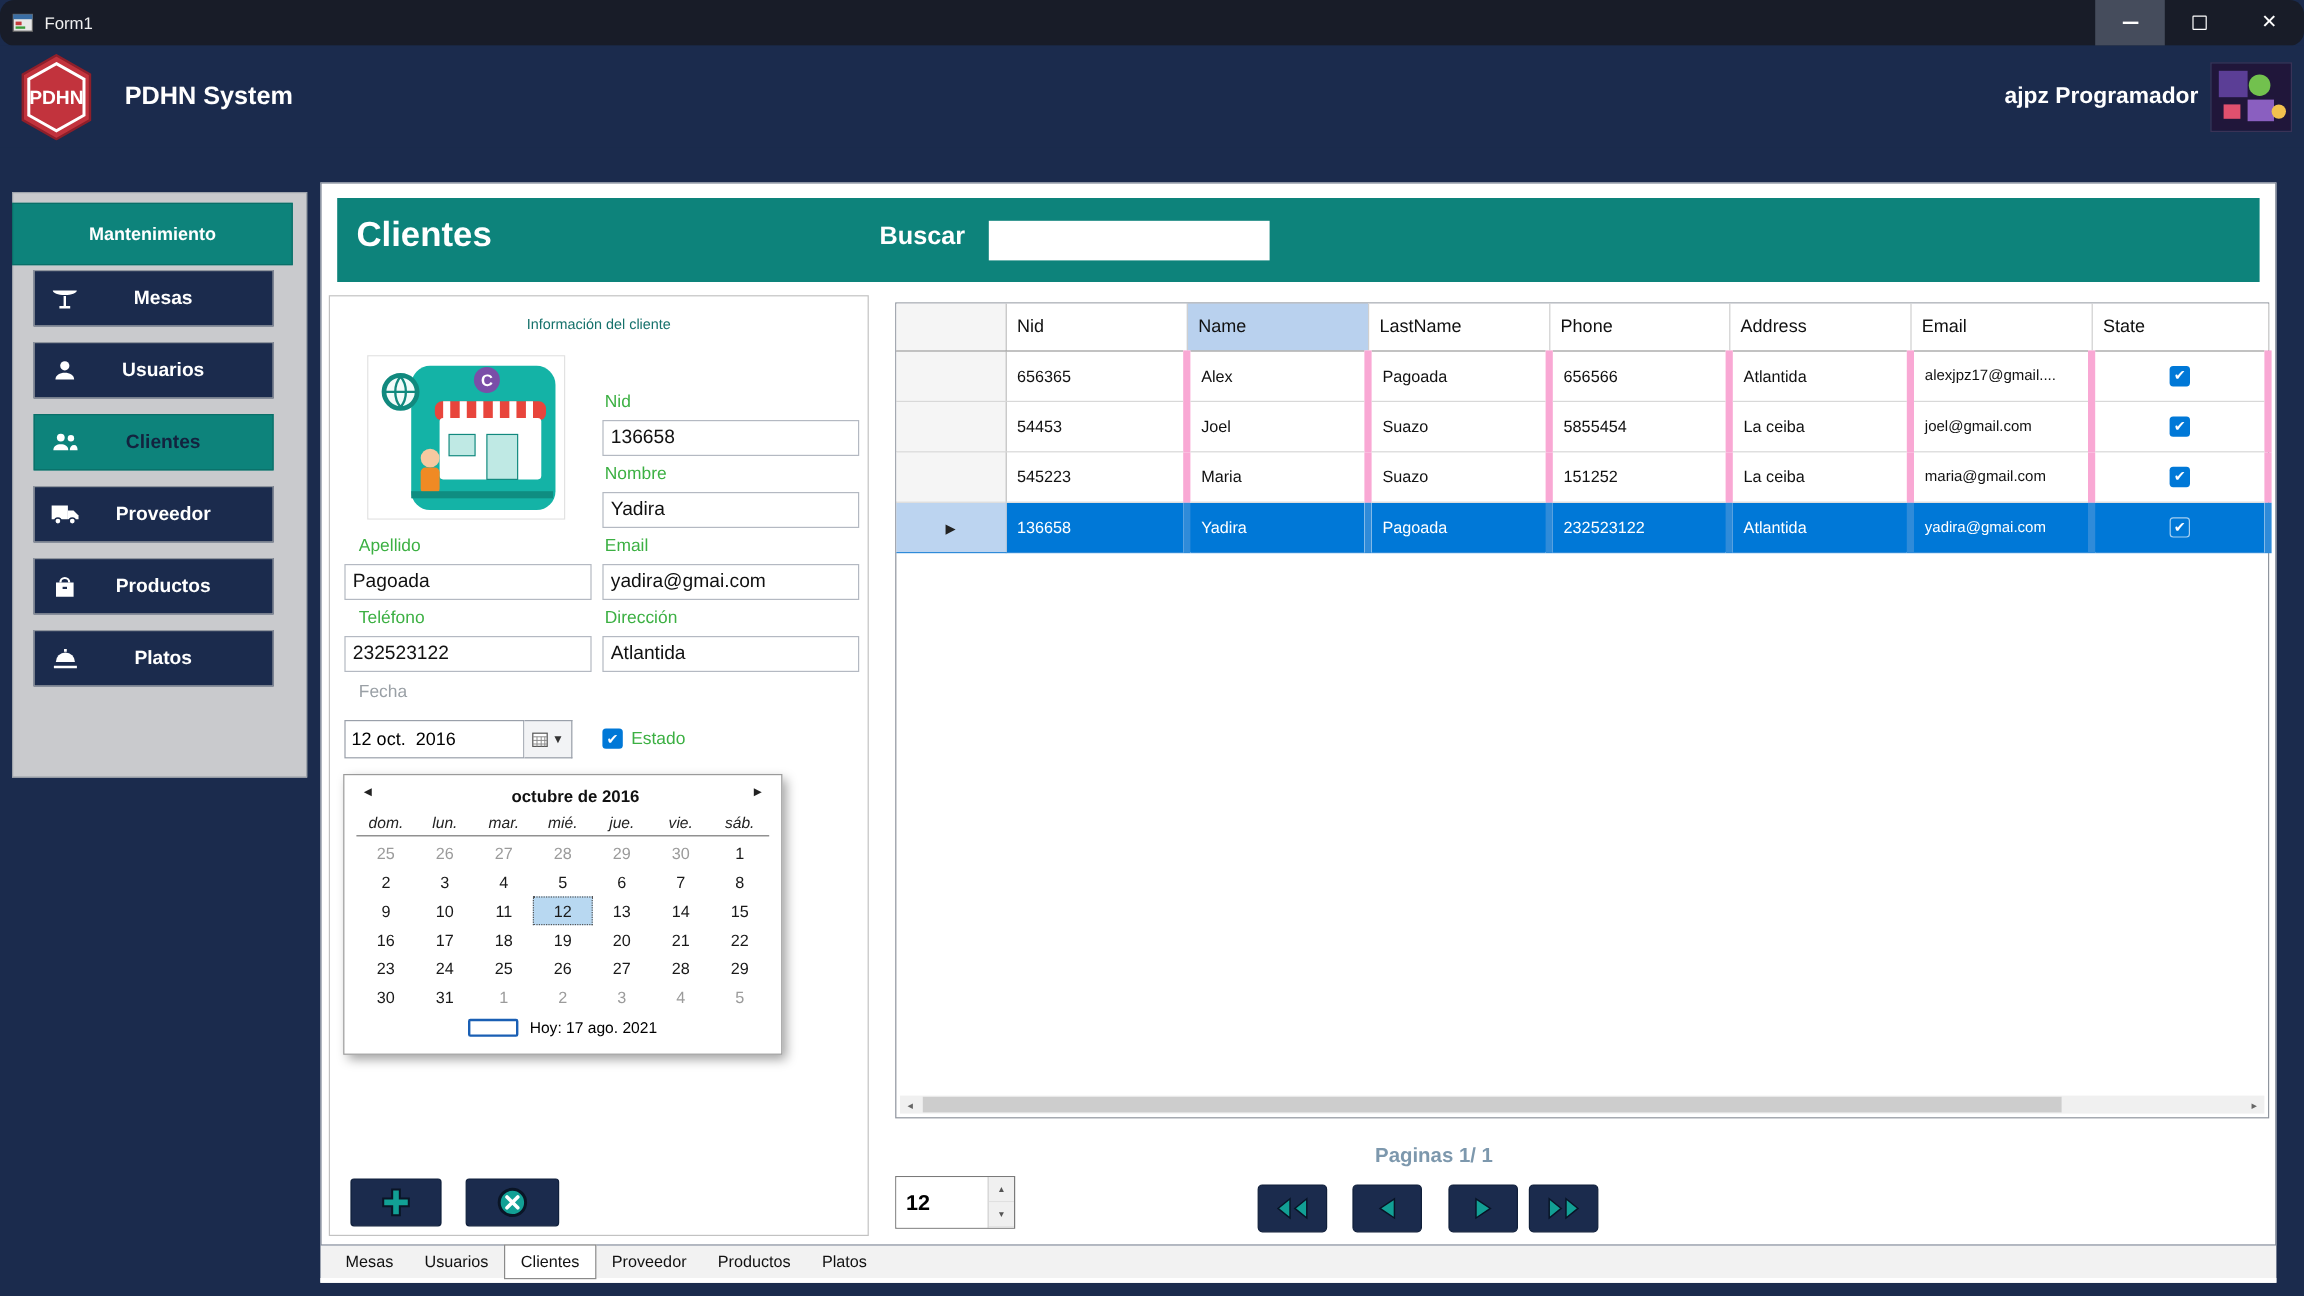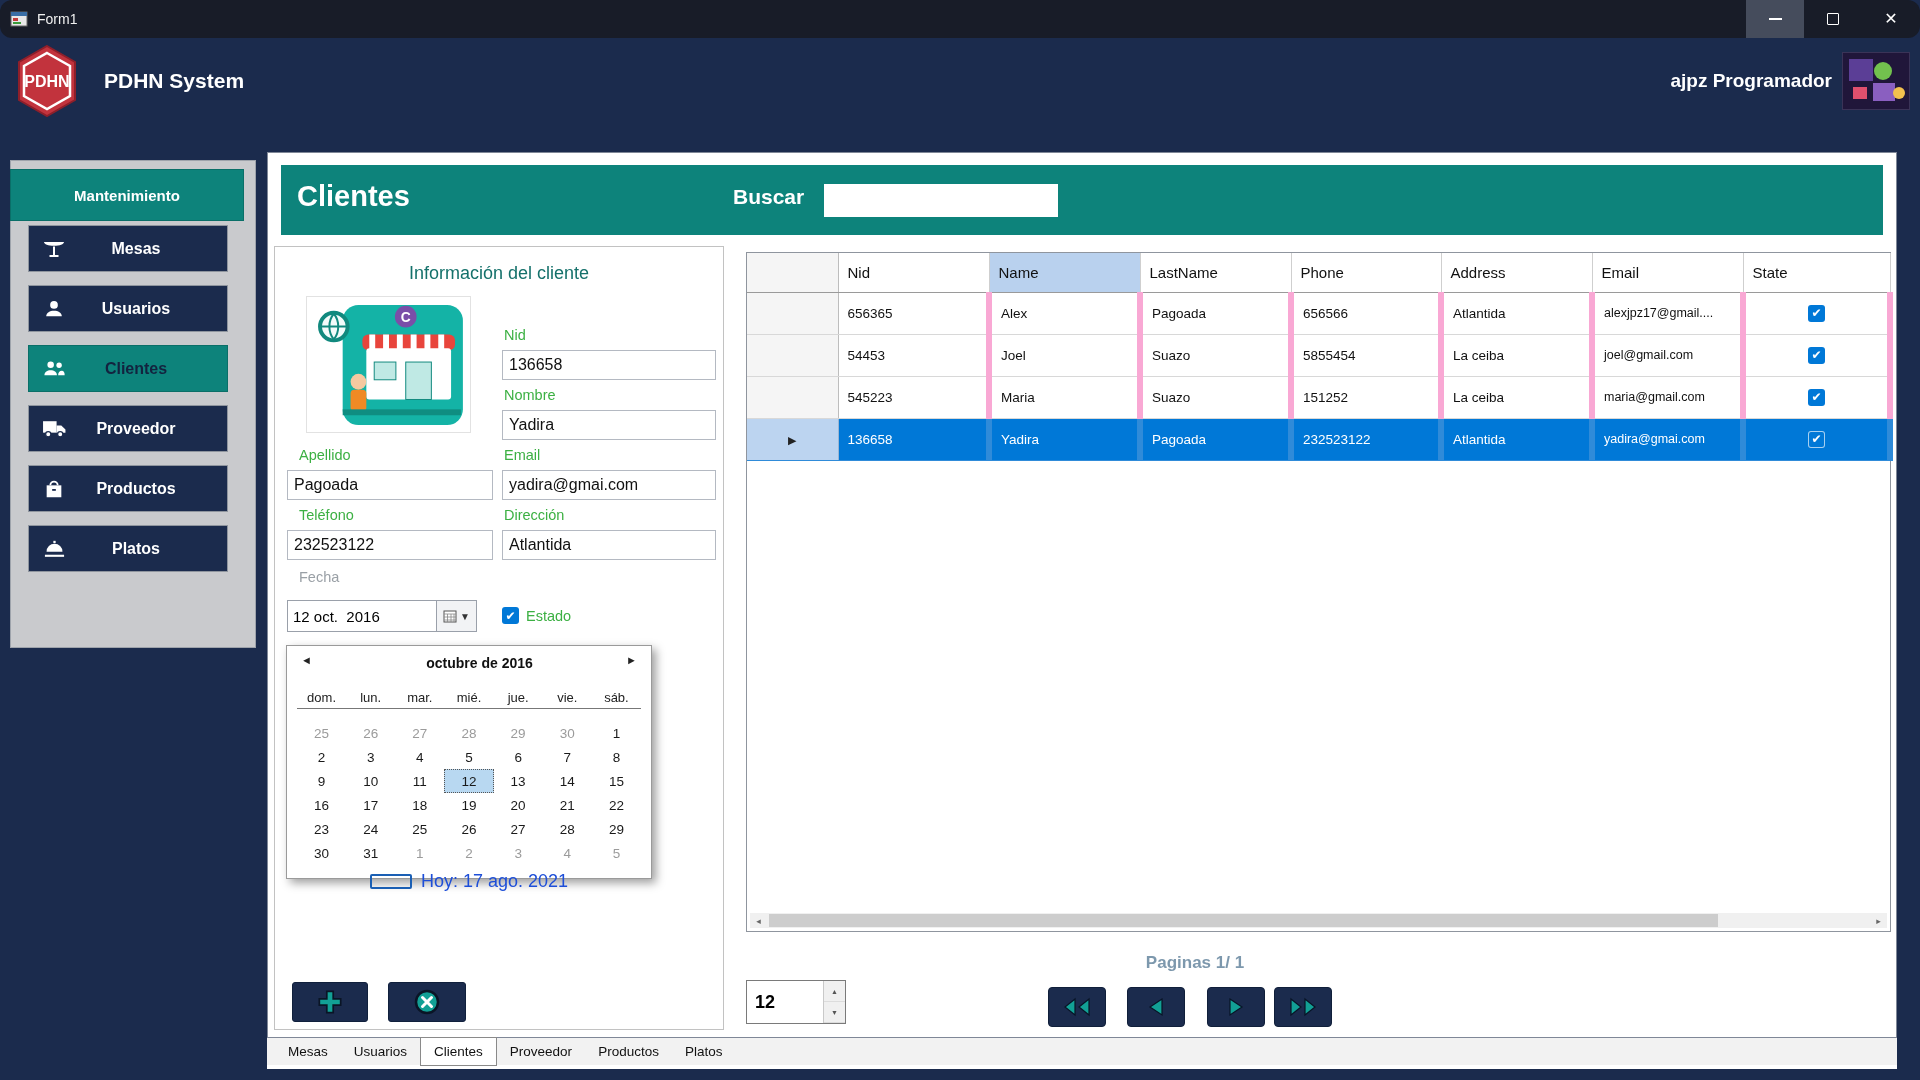--- a/index.html
+++ b/index.html
@@ -42,21 +42,21 @@
 
   
   .main { position:absolute; left:267px; top:152px; width:1630px; height:886px; background:#fff; border:1px solid #7f8797; }
   .content-header { position:absolute; left:13px; top:12px; width:1602px; height:70px; background:#0d837b; }
   .content-title { position:absolute; left:16px; top:15px; color:#fff; font-size:29px; font-weight:bold; }
   .search-label { position:absolute; left:452px; top:20px; color:#fff; font-size:21px; font-weight:bold; }
   .search-input { position:absolute; left:543px; top:19px; width:234px; height:33px; border:none; outline:none; font-size:16px; padding:0 8px; background:#fff; font-family:inherit; }
 
   
   .form-panel { position:absolute; left:6px; top:93px; width:450px; height:784px; background:#fff; border:1px solid #c2c2c2; }
-  .form-title { position:absolute; top:16px; width:100%; text-align:center; color:#15716b; font-size:18px; }
+  .form-title { position:absolute; top:16px; width:100%; text-align:center; color:#15716b; font-size:12px; }
   .client-image { position:absolute; left:31px; top:49px; width:165px; height:137px; border:1px solid #e2e2e2; }
   .f-label { position:absolute; font-size:14.5px; color:#3cb043; }
   .f-label.gray { color:#9aa0a6; }
   .f-input { position:absolute; height:30px; border:1px solid #b4b9c2; font-size:16px; padding:0 6px; font-family:inherit; color:#111; outline:none; }
   .lab-l { left:24px; } .lab-r { left:229px; }
   .in-l  { left:12px; width:206px; } .in-r { left:227px; width:214px; }
   .fl-nid { top:80px; }        .fi-nid { top:103px; }
   .fl-nombre { top:140px; }    .fi-nombre { top:163px; }
   .fl-email { top:200px; }     .fi-email { top:223px; }
   .fl-direccion { top:260px; } .fi-direccion { top:283px; }
@@ -72,29 +72,29 @@
   .estado { position:absolute; left:227px; top:360px; display:flex; align-items:center; gap:7px; }
   .cb { width:17px; height:17px; background:#0078d7; border-radius:3px; color:#fff; font-size:12px; display:inline-flex; align-items:center; justify-content:center; line-height:1; }
   .estado-label { color:#3cb043; font-size:14.5px; }
 
   
   .calendar { position:absolute; left:11px; top:398px; width:366px; height:234px; background:#fff; border:1px solid #9a9a9a; box-shadow:4px 4px 9px rgba(0,0,0,.38); }
   .cal-header { position:relative; height:32px; }
   .cal-title { position:absolute; width:100%; text-align:center; top:9px; font-weight:bold; font-size:14px; color:#111;padding-left:21px; }
   .cal-prev, .cal-next { position:absolute; top:8px; font-size:11px; color:#222; background:none; border:none; }
   .cal-prev { left:14px; } .cal-next { right:14px; }
-  .cal-daynames { display:grid; grid-template-columns:repeat(7,1fr); margin:12px 10px; border-bottom:1px solid #777; padding-bottom:3px; }
+  .cal-daynames { display:grid; grid-template-columns:repeat(7,1fr); margin:0 10px; border-bottom:1px solid #777; padding-bottom:3px;font-style:italic; }
   .cal-dayname { text-align:center; font-size:13px; color:#222; }
   .cal-grid { display:grid; grid-template-columns:repeat(7,1fr); margin:2px 10px 0; }
   .cal-day { height:24px; display:flex; align-items:center; justify-content:center; font-size:13.5px; color:#1a1a1a; }
   .cal-day.muted { color:#9b9b9b; }
   .cal-day.selected { background:#b8d8f1; outline:1px dotted #555; outline-offset:-1px; }
   .cal-footer { display:flex; align-items:center; justify-content:center; gap:9px; margin-top:6px; }
   .today-box { width:42px; height:15px; border:2px solid #1a5fb4; border-radius:2px; }
-  .cal-today { font-size:18px; color:#1d4ed8; }
+  .cal-today { font-size:13px; color:#000000; }
 
   
   .btn-add, .btn-del { position:absolute; top:735px; height:40px; background:#1b2b4d; border:1px solid #10203c; border-radius:3px; display:flex; align-items:center; justify-content:center; }
   .btn-add { left:17px; width:76px; }
   .btn-del { left:113px; width:78px; }
 
   
   .grid-panel { position:absolute; left:478px; top:99px; width:1145px; height:680px; background:#fff; border:1px solid #8f959e; }
   .grid-table { border-collapse:collapse; table-layout:fixed; width:1143px; }
   .grid-table th { height:39px; border-right:1px solid #cfcfcf; border-bottom:1px solid #9a9a9a; font-weight:normal; font-size:15px; text-align:left; padding:0 9px; background:#fff; color:#111; }

